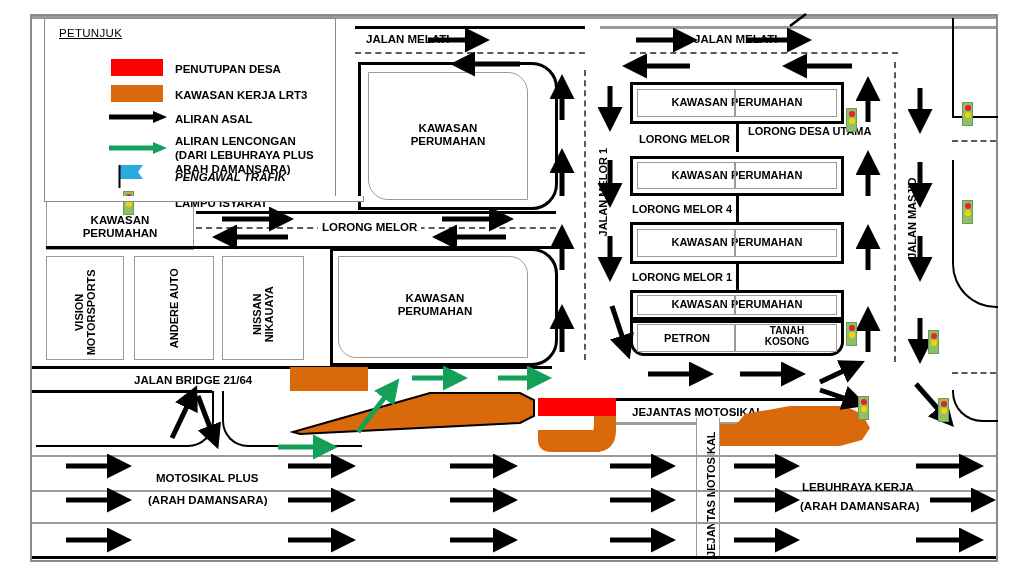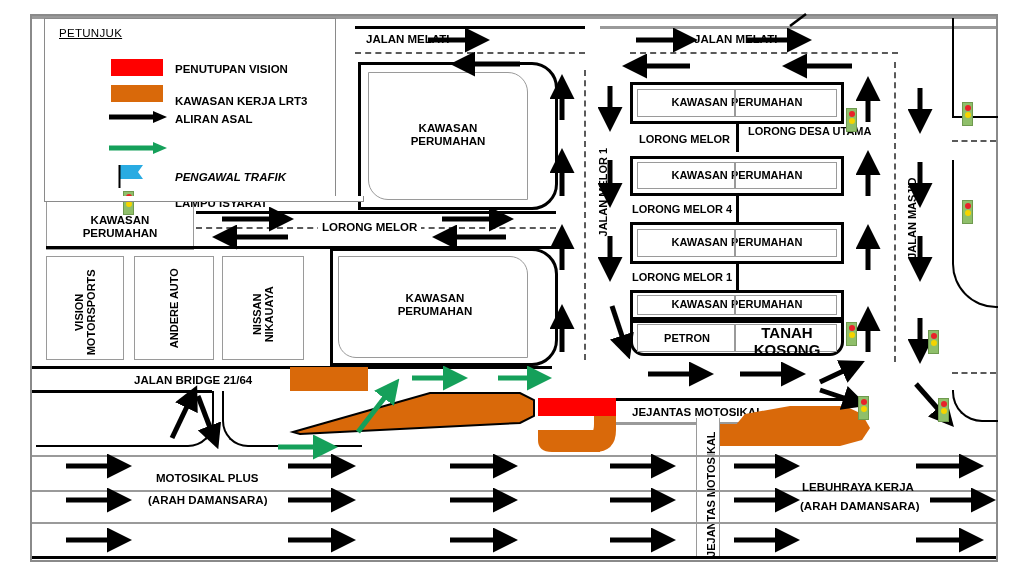--- a/index.html
+++ b/index.html
@@ -111,21 +111,21 @@
   <div class="road vline" style="left:736px;top:264px;height:26px;"></div>
 
   <div class="blk thick" style="left:630px;top:290px;width:214px;height:30px;"></div>
   <div class="blk thin" style="left:637px;top:295px;width:200px;height:20px;"></div>
   <div class="lbl" style="left:637px;top:298px;width:200px;font-size:11px;"><span>KAWASAN</span> <span>PERUMAHAN</span></div>
   <div class="road vline" style="left:734px;top:295px;height:20px;width:1.5px;background:#9a9a9a;"></div>
 
   <div class="blk thick" style="left:630px;top:320px;width:214px;height:36px;border-radius:0 0 14px 14px;"></div>
   <div class="blk thin" style="left:637px;top:324px;width:200px;height:28px;"></div>
   <div class="lbl" style="left:640px;top:332px;width:94px;font-size:11px;"><span>PETRON</span></div>
-  <div class="lbl" style="left:740px;top:325px;width:94px;font-size:15px;"><span>TANAH</span><br><span>KOSONG</span></div>
+  <div class="lbl" style="left:740px;top:325px;width:94px;font-size:10px;"><span>TANAH</span><br><span>KOSONG</span></div>
   <div class="road vline" style="left:734px;top:324px;height:28px;width:1.5px;background:#9a9a9a;"></div>
 
   <div class="dashv" style="left:894px;top:62px;height:300px;"></div>
   <div class="lbl vert" style="left:856px;top:212px;width:112px;font-size:11px;transform:rotate(-90deg);"><span>JALAN MASJID</span></div>
 
   <div class="blk" style="left:952px;top:18px;width:46px;height:100px;border-left:2.5px solid #000;border-bottom:2.5px solid #000;box-sizing:border-box;background:transparent;"></div>
   <div class="blk" style="left:952px;top:160px;width:46px;height:148px;border-left:2.5px solid #000;border-bottom:2.5px solid #000;border-bottom-left-radius:44px;box-sizing:border-box;background:transparent;"></div>
   <div class="blk" style="left:952px;top:390px;width:46px;height:32px;border-left:2.5px solid #000;border-bottom:2.5px solid #000;border-bottom-left-radius:30px;box-sizing:border-box;background:transparent;"></div>
   <div class="dash" style="left:952px;top:140px;width:44px;"></div>
   <div class="dash" style="left:952px;top:372px;width:44px;"></div>
@@ -270,35 +270,38 @@
     </div>
   <div class="tl" style="left:938px;top:398px;">
       <i class="r"></i>
       <i class="y"></i>
     </div>
 
   <div id="legend">
     <div class="title">PETUNJUK</div>
 
     <div class="swatch" style="top:40px;background:#FF0000;"></div>
-    <div class="ltxt" style="top:43px;">PENUTUPAN VISION</div>
+    <div class="ltxt" style="top:43px;">PENUTUPAN DESA</div>
 
     <div class="swatch" style="top:66px;background:#D9690A;"></div>
-    <div class="ltxt" style="top:75px;">KAWASAN KERJA LRT3</div>
+    <div class="ltxt" style="top:69px;">KAWASAN KERJA LRT3</div>
 
     <svg style="position:absolute;left:62px;top:90px;width:62px;height:16px;">
       <line x1="2" y1="8" x2="48" y2="8" stroke="#000" stroke-width="5"></line>
       <path d="M46,2 L60,8 L46,14 z" fill="#000"></path>
     </svg>
     <div class="ltxt" style="top:93px;">ALIRAN ASAL</div>
 
     <svg style="position:absolute;left:62px;top:121px;width:62px;height:16px;">
       <line x1="2" y1="8" x2="48" y2="8" stroke="#15A05A" stroke-width="5"></line>
       <path d="M46,2 L60,8 L46,14 z" fill="#15A05A"></path>
     </svg>
+    <div class="ltxt" style="top:115px;">
+      <span>ALIRAN LENCONGAN</span><br><span>(DARI LEBUHRAYA PLUS ARAH DAMANSARA)</span>
+    </div>
 
     <svg style="position:absolute;left:72px;top:144px;width:34px;height:26px;">
       <path d="M2,2 L26,2 L21,9 L26,16 L2,16 z" fill="#29ABE2"></path>
       <line x1="2.5" y1="2" x2="2.5" y2="25" stroke="#000" stroke-width="2"></line>
     </svg>
     <div class="ltxt" style="top:151px;font-style:italic;">PENGAWAL TRAFIK</div>
 
     <div class="tl" style="left:78px;top:172px;">
         <i class="r"></i>
         <i class="y"></i>

